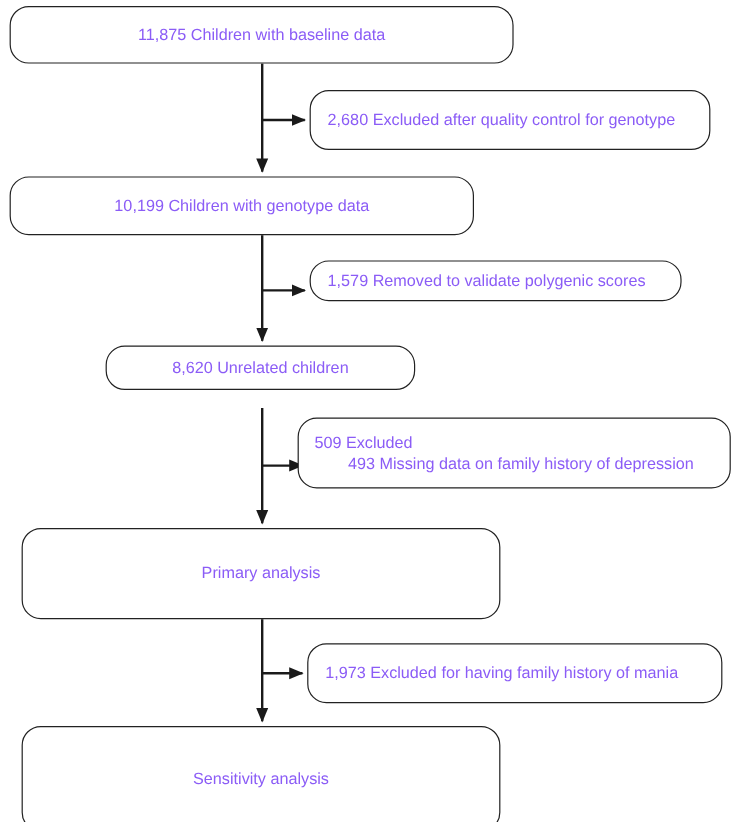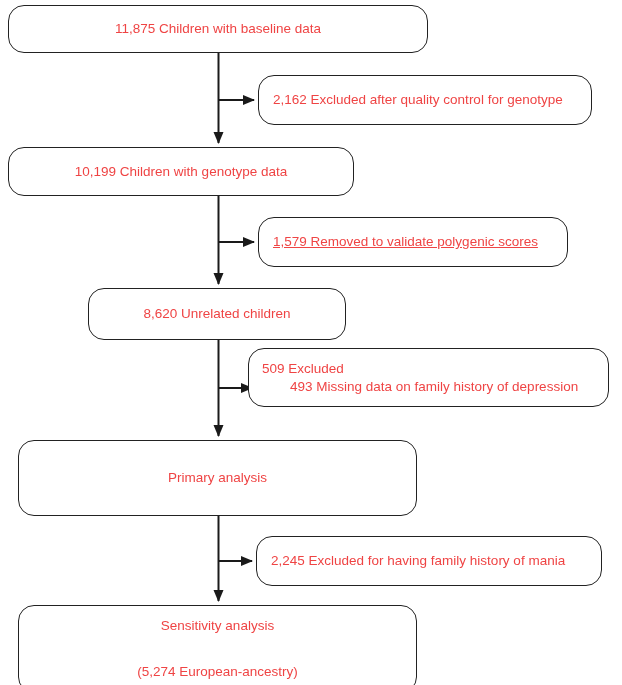--- a/index.html
+++ b/index.html
@@ -7,21 +7,21 @@
     padding: 0;
     background: #ffffff;
   }
   .stage {
     position: relative;
     width: 622px;
     height: 685px;
     background: #ffffff;
     font-family: "Liberation Sans", sans-serif;
     font-size: 13.5px;
-    color: #ef4444;
+    color: #8b5cf6;
     overflow: hidden;
   }
   .arrows {
     position: absolute;
     left: 0;
     top: 0;
     width: 622px;
     height: 685px;
   }
   .ln {
@@ -85,47 +85,46 @@
     <path class="ln" d="M218.5,340 V436" marker-end="url(#arrow)"></path>
     <path class="ln" d="M218.5,388 H252" marker-end="url(#arrow)"></path>
     <path class="ln" d="M218.5,516 V601" marker-end="url(#arrow)"></path>
     <path class="ln" d="M218.5,561 H252" marker-end="url(#arrow)"></path>
   </svg>
 
   <div class="box center" style="left:8px; top:5px; width:420px; height:48px;">
     <span>11,875 Children with baseline data</span>
   </div>
 
-  <div class="box center" style="left:8px; top:147px; width:346px; height:49px;">
+  <div class="box center" style="left:8px; top:147px; width:387px; height:49px;">
     <span>10,199 Children with genotype data</span>
   </div>
 
-  <div class="box center" style="left:88px; top:288px; width:258px; height:52px;">
+  <div class="box center" style="left:88px; top:288px; width:258px; height:37px;">
     <span>8,620 Unrelated children</span>
   </div>
 
   <div class="box multi" style="left:18px; top:440px; width:399px; height:76px;">
     <span>Primary analysis</span>
   </div>
 
   <div class="box multi" style="left:18px; top:605px; width:399px; height:88px;gap:28px;">
     <span>Sensitivity analysis</span>
-    <span>(5,274 European-ancestry)</span>
   </div>
 
   <div class="box leftalign" style="left:258px; top:75px; width:334px; height:50px;">
-    <span>2,162 Excluded after quality control for genotype</span>
+    <span>2,680 Excluded after quality control for genotype</span>
   </div>
 
-  <div class="box leftalign" style="left:258px; top:217px; width:310px; height:50px;text-decoration:underline;">
+  <div class="box leftalign" style="left:258px; top:217px; width:310px; height:34px;">
     <span>1,579 Removed to validate polygenic scores</span>
   </div>
 
   <div class="box list" style="left:248px; top:348px; width:361px; height:59px;">
     <span>509 Excluded</span>
     <span class="indent">493 Missing data on family history of depression</span>
   </div>
 
   <div class="box leftalign" style="left:256px; top:536px; width:346px; height:50px;">
-    <span>2,245 Excluded for having family history of mania</span>
+    <span>1,973 Excluded for having family history of mania</span>
   </div>
 
 </div>
 
 </body></html>

